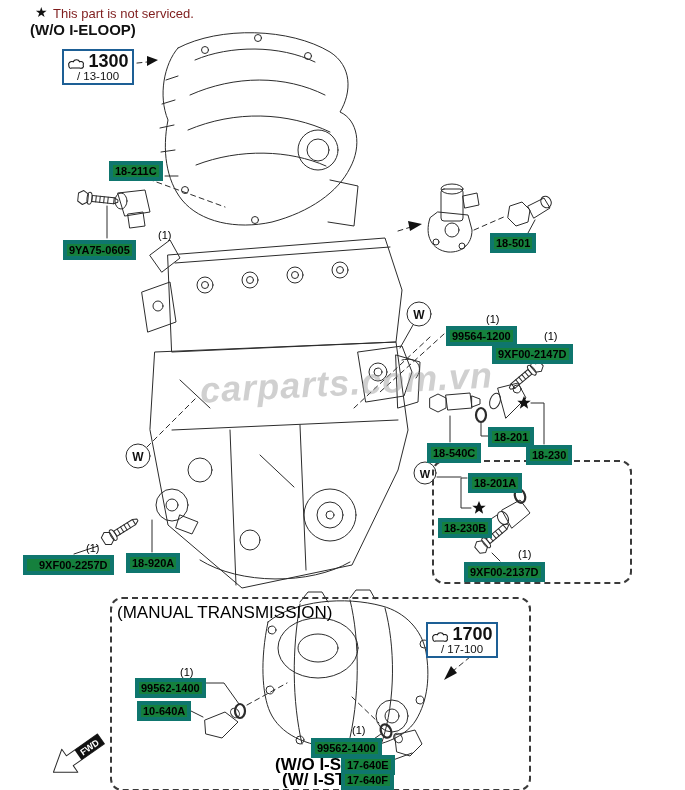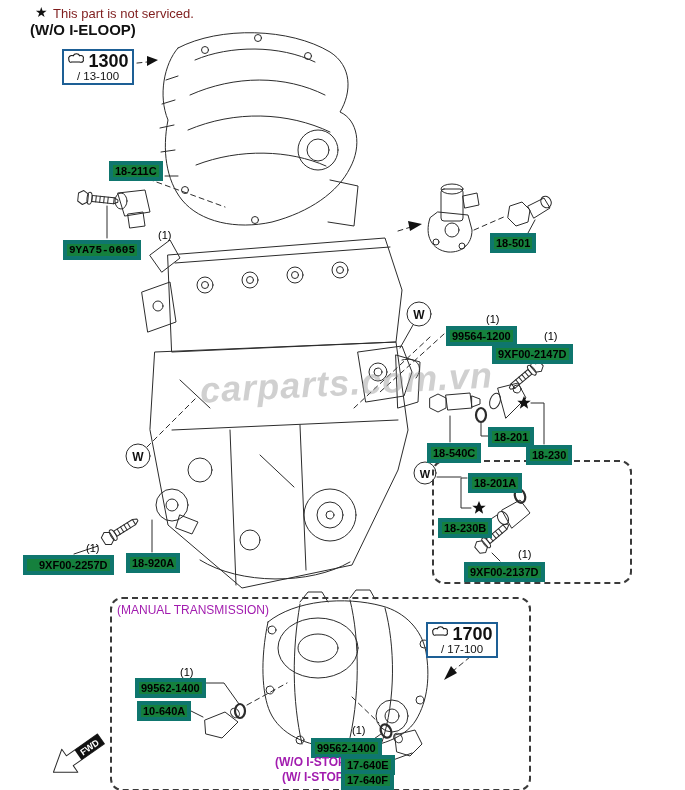--- a/index.html
+++ b/index.html
@@ -9,24 +9,24 @@
   .watermark{position:absolute;left:200px;top:362px;font-size:36px;font-style:italic;
              font-weight:bold;color:rgba(150,150,150,0.45);letter-spacing:1px;
              transform:rotate(-3deg);z-index:2;pointer-events:none;white-space:nowrap;}
   .plabel{position:absolute;background:#15803d;border:4px solid #0f766e;color:#000;
           font-size:11px;font-weight:bold;line-height:12px;padding:0 2px;
           white-space:nowrap;z-index:3;cursor:pointer;}
   .qty{position:absolute;font-size:11px;color:#000;z-index:3;white-space:nowrap;}
   .note-star{position:absolute;left:35px;top:4px;font-size:14px;color:#111;z-index:3;}
   .note{position:absolute;left:53px;top:6px;font-size:13px;color:#7f1d1d;z-index:3;}
   .variant{position:absolute;left:30px;top:21px;font-size:15px;font-weight:bold;color:#111;z-index:3;}
-  .sec{position:absolute;font-size:12px;font-weight:bold;color:#a21caf;z-index:3;white-space:nowrap;}
+  .sec{position:absolute;font-size:17px;font-weight:bold;color:#000000;z-index:3;white-space:nowrap;}
   .callout{position:absolute;border:2px solid #1d5f95;background:#fff;width:64px;
            padding:1px 2px;z-index:3;display:flex;flex-direction:column;align-items:center;cursor:pointer;}
-  .callout .row{display:flex;align-items:flex-start;gap:3px;}
+  .callout .row{display:flex;align-items:flex-end;gap:3px;}
   .callout .code{font-size:18px;font-weight:bold;color:#111;line-height:18px;}
   .callout .ref{font-size:11.5px;color:#111;line-height:12px;}
   .dashbox{position:absolute;border:2px dashed #3a3a3a;border-radius:12px;z-index:1;}
 </style>
 </head>
 <body>
 
 <div class="canvas">
 
   <svg class="art" width="685" height="790" viewBox="0 0 685 790" stroke="#2c2c2c" stroke-width="1" fill="none" stroke-linejoin="round" stroke-linecap="round">
@@ -251,21 +251,21 @@
       <svg width="18" height="12" viewBox="0 0 20 13">
         <path d="M2,8 C1,5 4,3 7,4 C8,1 13,1 14,4 C17,3 19,5 18,8 C19,10 17,12 14,11 L5,11 C3,12 2,10 2,8 Z" fill="none" stroke="#111" stroke-width="1.2"></path>
       </svg>
       <span class="code">1700</span>
     </div>
     <span class="ref">/ 17-100</span>
   </div>
 
   <div class="plabel" style="left:109px;top:161px;">18-211C</div>
   <div class="qty" style="left:158px;top:229px;">(1)</div>
-  <div class="plabel" style="left:63px;top:240px;font-family:Liberation Mono, monospace;">9YA75-0605</div>
+  <div class="plabel" style="left:63px;top:240px;">9YA75-0605</div>
 
   <div class="plabel" style="left:490px;top:233px;text-align:center;">18-501</div>
 
   <div class="qty" style="left:486px;top:313px;">(1)</div>
   <div class="plabel" style="left:446px;top:326px;">99564-1200</div>
 
   <div class="qty" style="left:544px;top:330px;">(1)</div>
   <div class="plabel" style="left:492px;top:344px;">9XF00-2147D</div>
 
   <div class="plabel" style="left:427px;top:443px;">18-540C</div>

